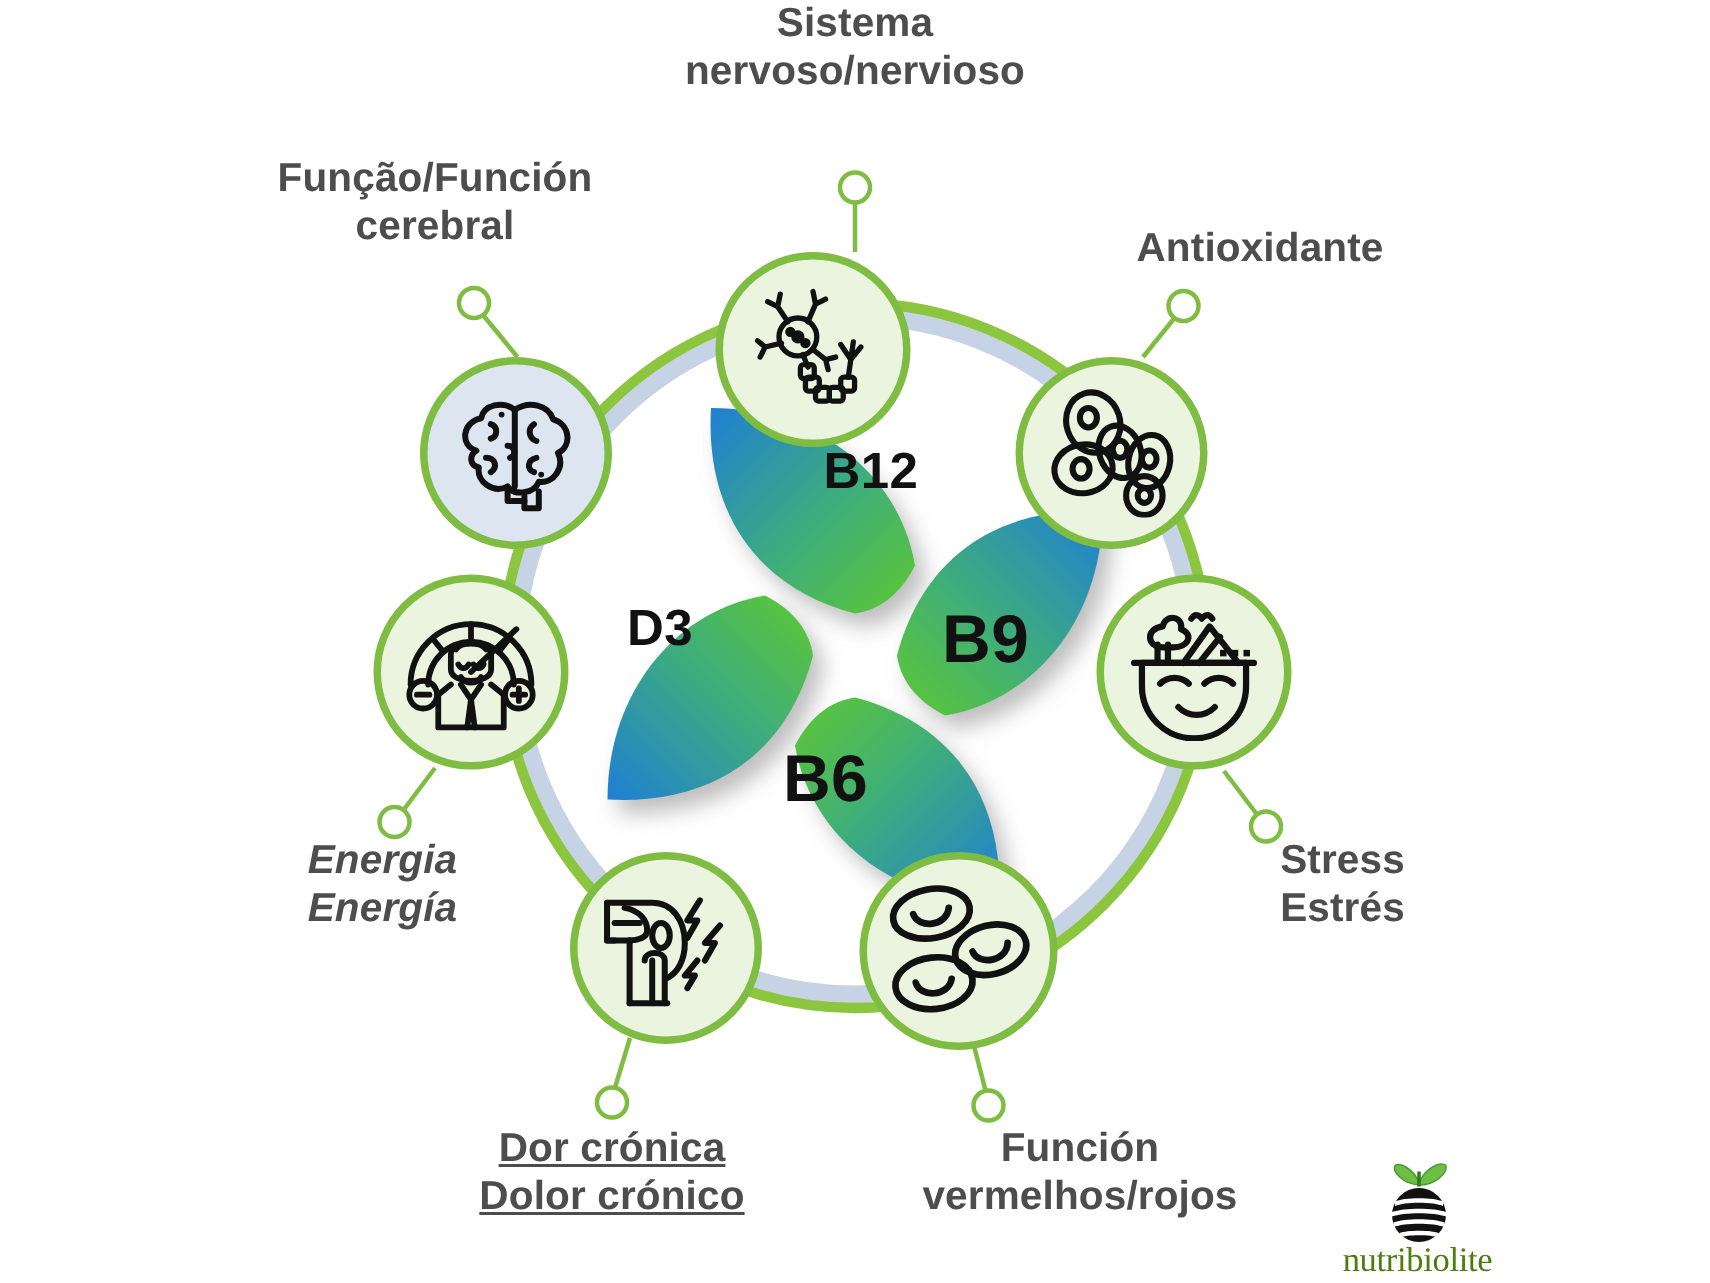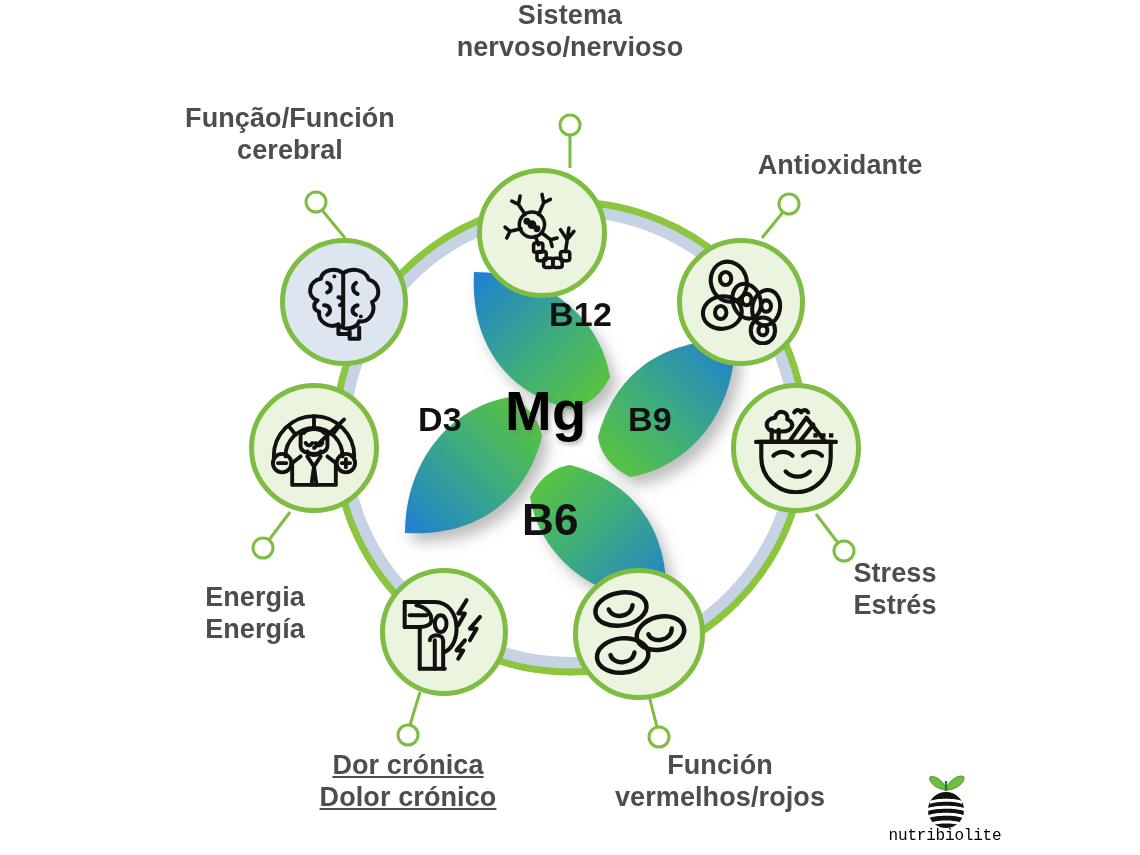--- a/index.html
+++ b/index.html
@@ -22,21 +22,21 @@
     font-size: 27px;
     font-weight: 700;
     line-height: 1.18;
     text-align: center;
     white-space: pre-line;
     letter-spacing: .1px;
   }
   .label.l-nerve   { left: 380px;  top: 0px;    width: 380px; }
   .label.l-brain   { left: 110px;  top: 103px;  width: 360px; }
   .label.l-antiox  { left: 680px;  top: 150px;  width: 320px; }
-  .label.l-energy  { left: 80px;   top: 582px;  width: 350px; }
+  .label.l-energy  { left: 80px;   top: 558px;  width: 350px; font-style: italic; }
   .label.l-stress  { left: 720px;  top: 558px;  width: 350px; }
   .label.l-pain    { left: 228px;  top: 750px;  width: 360px; text-decoration: underline; }
   .label.l-rbc     { left: 540px;  top: 750px;  width: 360px; }
 
   
   #ring-svg, #petal-svg {
     position: absolute; left: 0; top: 0;
     width: 1140px; height: 855px;
     overflow: visible;
   }
@@ -55,36 +55,36 @@
   .node svg { display: block; }
 
   
   .vit {
     position: absolute;
     color: #111111;
     font-weight: 700;
     letter-spacing: .3px;
   }
   .vit.b12 { left: 505px; top: 295px; font-size: 34px; margin-left: 44px; }
-  .vit.b9  { left: 628px; top: 400px; font-size: 34px; }
+  .vit.b9  { left: 628px; top: 400px; font-size: 45px; }
   .vit.b6  { left: 522px; top: 495px; font-size: 44px; }
   .vit.d3  { left: 418px; top: 400px; font-size: 34px; }
   .vit.mg  {
     left: 505px; top: 378px;
     font-size: 56px; color: #000;
     text-shadow: 2px 3px 4px rgba(120,120,120,.45);
   }
 
   
   #logo { position: absolute; left: 860px; top: 765px; width: 170px; height: 90px; }
   #logo-text {
     position: absolute; left: 0; top: 62px; width: 170px;
     text-align: center;
-    font-family: Liberation Mono, monospace;
-    font-size: 16px; color: #000000; letter-spacing: -.2px;
+    font-family: Liberation Serif, serif;
+    font-size: 23px; color: #4d7c0f; letter-spacing: -.2px;
   }
   #logo-mark { position: absolute; left: 57px; top: 0px; }
 </style>
 </head>
 <body>
 
 <div id="stage">
 
   <svg id="ring-svg" viewBox="0 0 1140 855">
 
@@ -305,21 +305,20 @@
       </g>
     </svg>
   </div>
   <div class="label l-rbc">Función
 vermelhos/rojos</div>
 
   <div class="vit b12">B12</div>
   <div class="vit b9">B9</div>
   <div class="vit b6">B6</div>
   <div class="vit d3">D3</div>
-  <div class="vit mg">Mg</div>
 
   <div id="logo">
     <svg id="logo-mark" width="58" height="64" viewBox="0 0 58 64">
       <g stroke="#4a9b2f" fill="#6fbe44">
         <path d="M29 24 C26 14 16 10 13 12 C11 16 18 24 29 25 Z"></path>
         <path d="M29 24 C33 13 44 9 47 12 C48 17 40 25 29 25 Z"></path>
       </g>
       <path d="M29 26 L29 16" stroke="#2f7d20" stroke-width="2.4" fill="none"></path>
       <g>
         <circle cx="29" cy="45" r="18" fill="#111"></circle>

